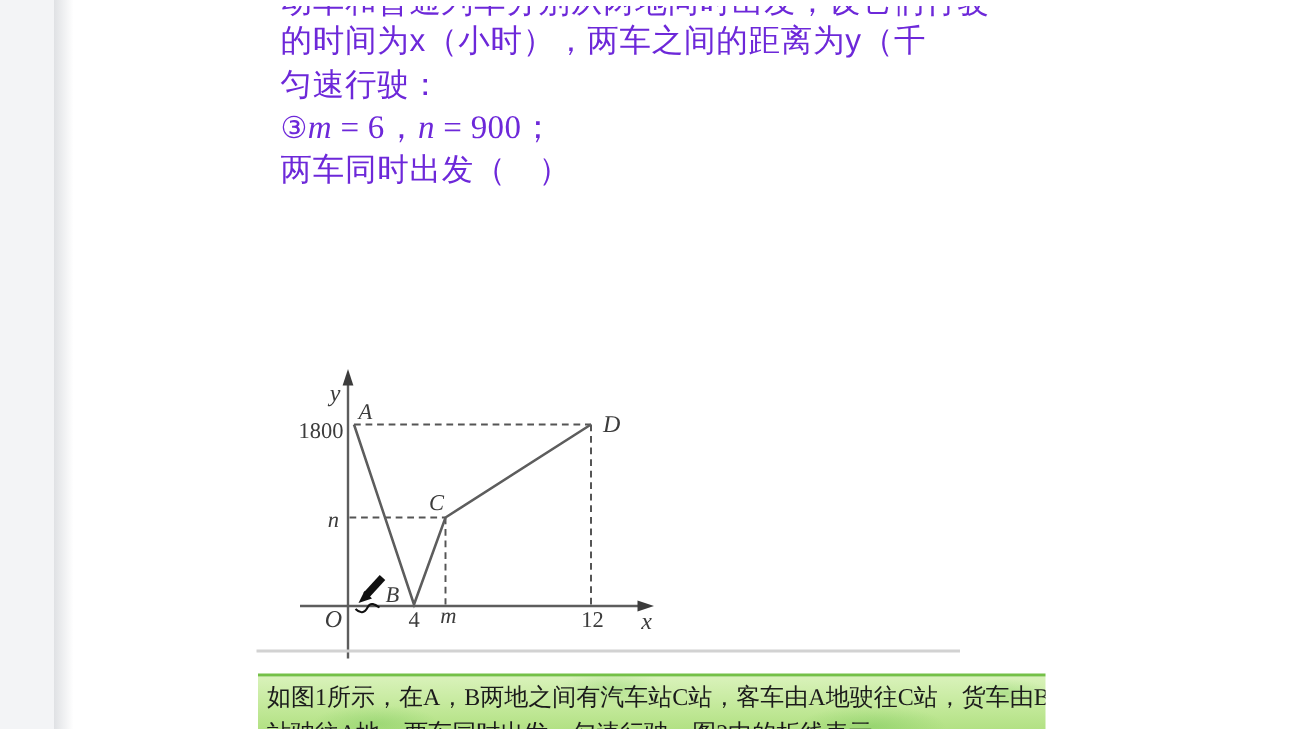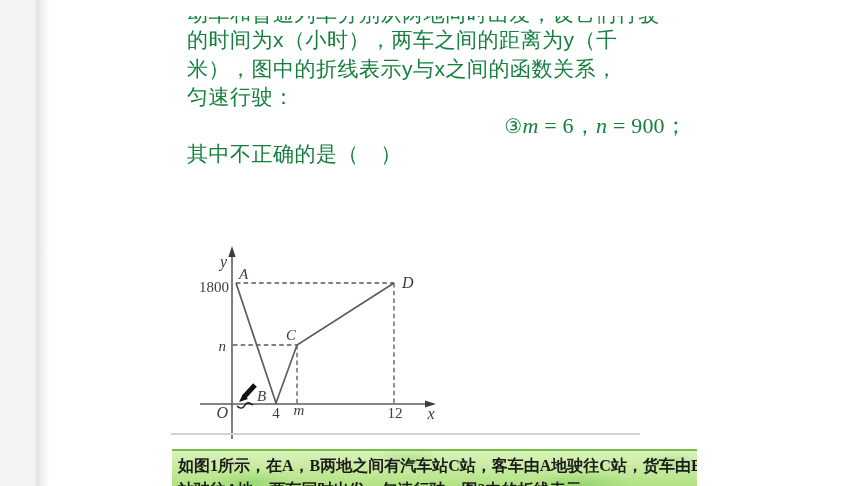--- a/index.html
+++ b/index.html
@@ -4,64 +4,63 @@
 <style>
   html,body{margin:0;padding:0;}
   body{
     width:864px;height:486px;position:relative;overflow:hidden;
     background:#ffffff;font-family:"Liberation Sans",sans-serif;
   }
   .left-gutter{position:absolute;left:0;top:0;width:36px;height:486px;background:#f3f4f6;}
   .gutter-shadow{position:absolute;left:36px;top:0;width:13px;height:486px;
     background:linear-gradient(to right, rgba(150,156,166,0.30), rgba(255,255,255,0));}
 
-  .content{position:absolute;left:187px;top:16px;width:500px;color:#15803d;}
+  .content{position:absolute;left:187px;top:4px;width:500px;color:#6d28d9;}
   .partial-top{height:10px;overflow:hidden;}
   .partial-top span{display:block;font-size:21px;line-height:24px;margin-top:-14px;letter-spacing:0.5px;white-space:nowrap;}
   .tline{font-size:21px;line-height:28.6px;height:28.6px;white-space:nowrap;letter-spacing:0.5px;}
-  .math-line{font-family:"Liberation Serif",serif;font-size:22px;letter-spacing:0.2px;text-align:right;}
+  .math-line{font-family:"Liberation Serif",serif;font-size:22px;letter-spacing:0.2px;}
   .math-line .it{font-style:italic;}
   .math-line .circ{font-size:20px;}
 
   .graph{position:absolute;left:195px;top:246px;}
   .graph text{fill:#3c3c3c;font-family:"Liberation Serif",serif;font-size:15px;}
   .graph .it{font-style:italic;}
   .graph .big{font-size:16px;}
 
   .divider{position:absolute;left:171px;top:433px;width:469px;height:2px;background:#d2d2d2;}
 
   .banner{position:absolute;left:172px;top:449px;width:525px;height:37px;overflow:hidden;
     border-top:2px solid #74c047;
     background:
       radial-gradient(ellipse 60px 18px at 15% 85%, rgba(120,200,90,0.40), rgba(120,200,90,0) 70%),
       radial-gradient(ellipse 50px 16px at 45% 20%, rgba(130,205,100,0.35), rgba(130,205,100,0) 70%),
       radial-gradient(ellipse 70px 20px at 78% 90%, rgba(110,195,80,0.40), rgba(110,195,80,0) 70%),
       radial-gradient(ellipse 40px 14px at 95% 30%, rgba(125,205,95,0.35), rgba(125,205,95,0) 70%),
       linear-gradient(180deg,#d9f2ba 0%, #c3e99a 55%, #b0e081 100%);}
-  .banner .bline{font-family:"Liberation Serif",serif;font-weight:700;font-size:16px;line-height:24px;
+  .banner .bline{font-family:"Liberation Serif",serif;font-weight:400;font-size:16px;line-height:24px;
     color:#1b1b1b;white-space:nowrap;padding-left:6px;}
   .banner .bline.first{padding-top:3px;}
 </style>
 </head>
 <body>
 
 <div class="left-gutter"></div>
 <div class="gutter-shadow"></div>
 
 <div class="content">
   <div class="partial-top">
     <span>动车和普通列车分别从两地同时出发，设它们行驶</span>
   </div>
   <div class="tline">的时间为x（小时），两车之间的距离为y（千</div>
-  <div class="tline">米），图中的折线表示y与x之间的函数关系，</div>
   <div class="tline">匀速行驶：</div>
   <div class="tline math-line">
     <span class="circ">③</span><span class="it">m</span><span> = 6，</span><span class="it">n</span><span> = 900；</span>
   </div>
-  <div class="tline">其中不正确的是（　）</div>
+  <div class="tline">两车同时出发（　）</div>
 </div>
 
 <svg class="graph" width="260" height="200" viewBox="0 0 260 200">
 
   <line x1="37" y1="5" x2="37" y2="193" stroke="#5d5d5d" stroke-width="1.6"></line>
   <polygon points="37,0 33.4,11 40.6,11" fill="#3c3c3c"></polygon>
   <line x1="5" y1="158" x2="235" y2="158" stroke="#5d5d5d" stroke-width="1.6"></line>
   <polygon points="241,158 230,154.4 230,161.6" fill="#3c3c3c"></polygon>
 
   <line x1="41" y1="37" x2="199" y2="37" stroke="#555" stroke-width="1.3" stroke-dasharray="4.5,3.2"></line>

